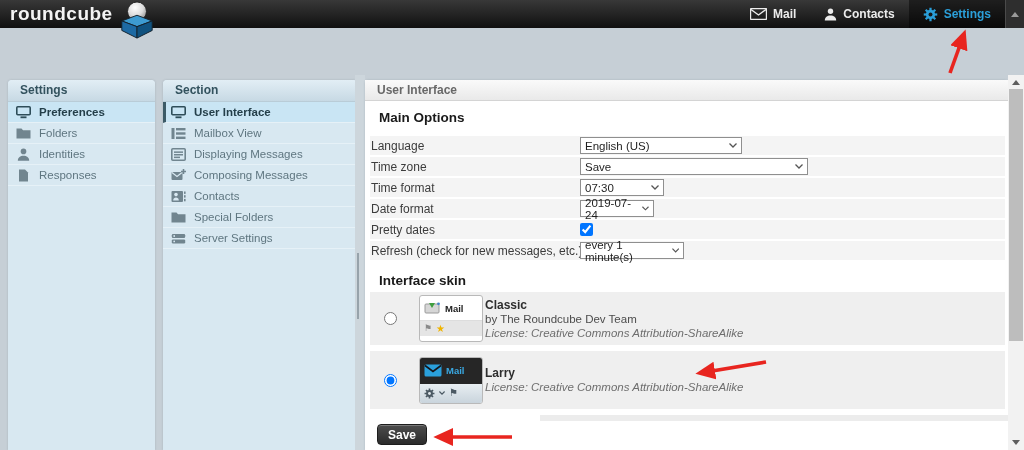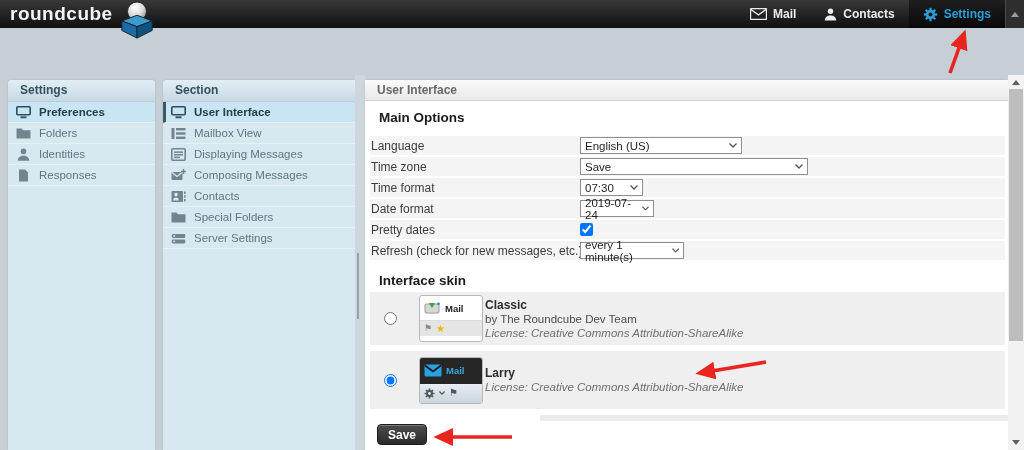--- a/index.html
+++ b/index.html
@@ -271,21 +271,21 @@
         <span>Save</span>
         <svg class="chev" width="8" height="5" viewBox="0 0 8 5">
               <path d="M0.5,0.5 L4,4 L7.5,0.5" fill="none" stroke="#555" stroke-width="1.3"></path>
             </svg>
       </div>
         </div>
     </div>
     <div class="frow">
       <span class="flabel">Time format</span>
       <div class="fctl">
-          <div class="fsel" style="width:63px">
+          <div class="fsel" style="width:84px">
         <span>07:30</span>
         <svg class="chev" width="8" height="5" viewBox="0 0 8 5">
               <path d="M0.5,0.5 L4,4 L7.5,0.5" fill="none" stroke="#555" stroke-width="1.3"></path>
             </svg>
       </div>
         </div>
     </div>
     <div class="frow">
       <span class="flabel">Date format</span>
       <div class="fctl">

